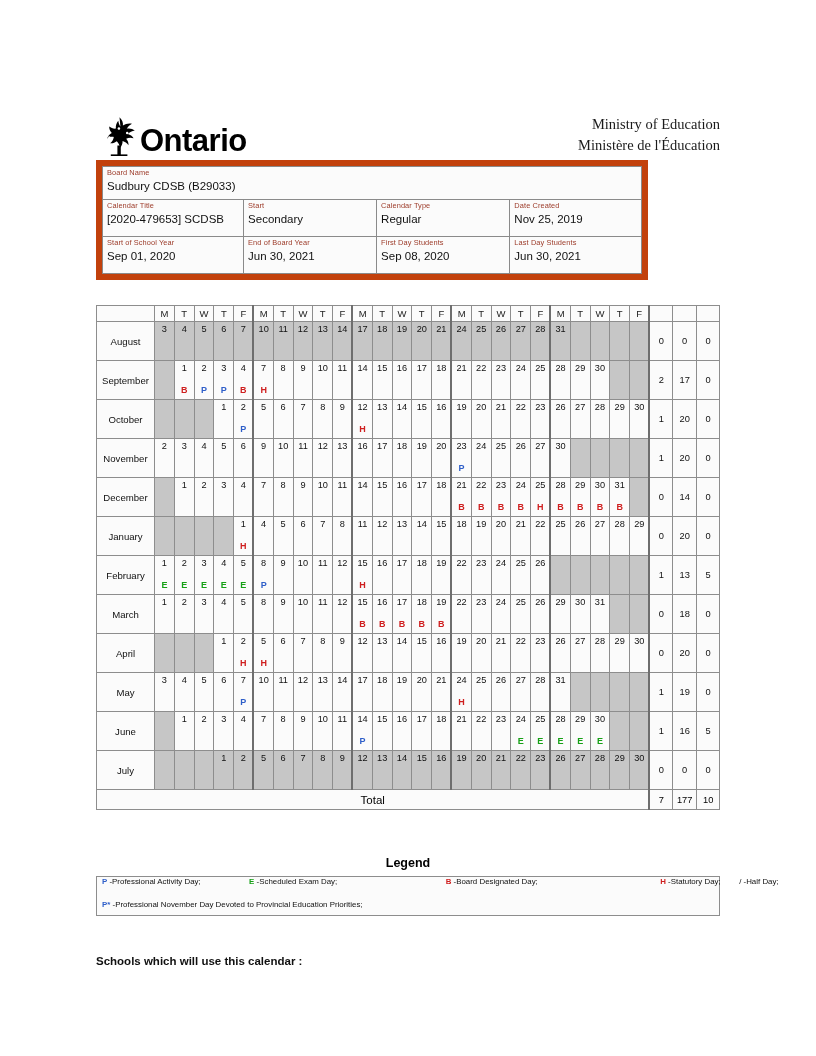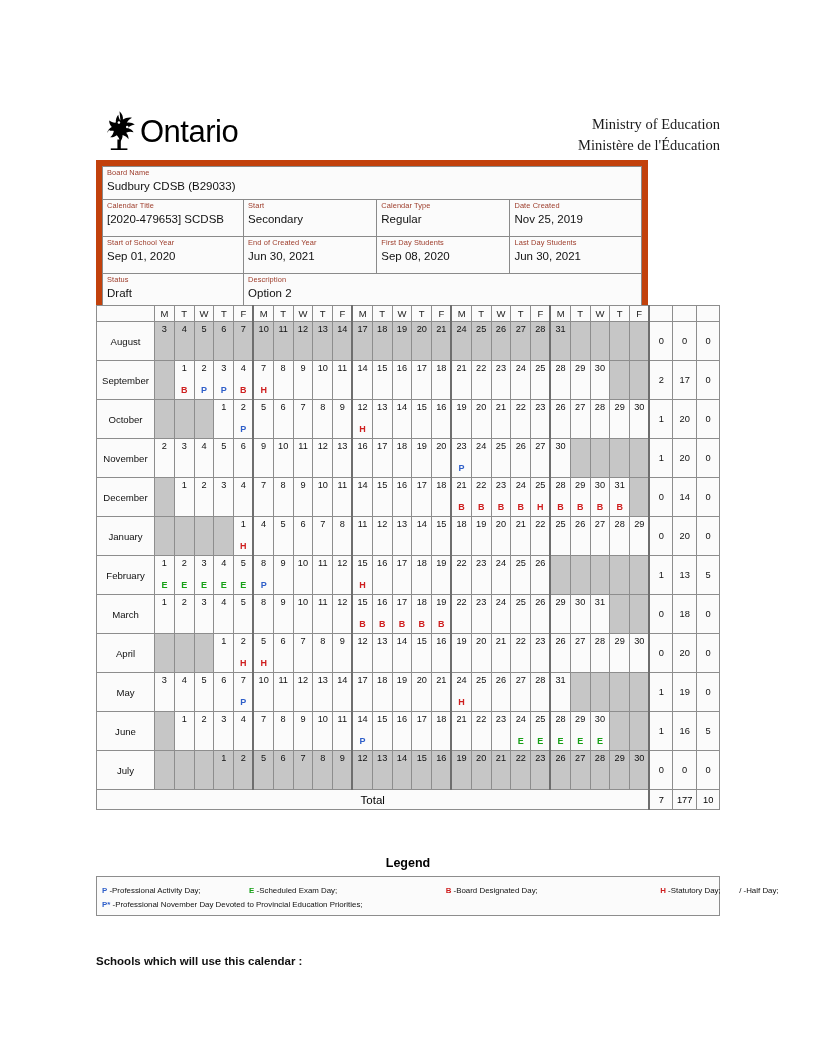--- a/index.html
+++ b/index.html
@@ -22,23 +22,24 @@
   }
 
   
   .header {
     position: absolute;
     left: 96px; top: 100px;
     width: 624px; height: 56px;
   }
   .logo-wrap {
     position: absolute;
-    left: 0; top: 8px;
+    left: 0; top: 14px;
     display: flex;
-    align-items: flex-start;
+    align-items: center;
+    font-weight: bold;
   }
   .trillium { width: 46px; height: 44px; display:block; }
   .logo-text {
     font-family: "Liberation Sans", sans-serif;
     font-size: 31px;
     letter-spacing: -0.5px;
     line-height: 1;
     margin-left: -2px;
     margin-top: 8px;
     color: #000;
@@ -196,21 +197,21 @@
     left: 96px; top: 876px;
     width: 622px;
     height: 38px;
     border: 1px solid #8d8d8d;
     background: #fbfbfb;
     font-size: 7.9px;
     font-family: "Liberation Sans", sans-serif;
     color: #111;
   }
   .legend-line { position: absolute; left: 5px; white-space: nowrap; }
-  .legend-line.l1 { top: 9px; }
+  .legend-line.l1 { top: 0; }
   .legend-line.l2 { top: 23px; }
   .lg { display: inline-block; }
   .lg b { font-weight: bold; }
   .sp1 { display:inline-block; width: 44px; }
   .sp2 { display:inline-block; width: 104px; }
   .sp3 { display:inline-block; width: 118px; }
   .sp4 { display:inline-block; width: 14px; }
 
   .schools {
     position: absolute;
@@ -272,40 +273,30 @@
           <span class="fld-label">Date Created</span>
           <span class="fld-value">Nov 25, 2019</span>
         </td>
       </tr>
       <tr class="row-h-b">
         <td>
           <span class="fld-label">Start of School Year</span>
           <span class="fld-value">Sep 01, 2020</span>
         </td>
         <td>
-          <span class="fld-label">End of Created Year</span>
+          <span class="fld-label">End of Board Year</span>
           <span class="fld-value">Jun 30, 2021</span>
         </td>
         <td>
           <span class="fld-label">First Day Students</span>
           <span class="fld-value">Sep 08, 2020</span>
         </td>
         <td>
           <span class="fld-label">Last Day Students</span>
           <span class="fld-value">Jun 30, 2021</span>
-        </td>
-      </tr>
-      <tr class="row-h-a">
-        <td>
-          <span class="fld-label">Status</span>
-          <span class="fld-value">Draft</span>
-        </td>
-        <td colspan="3">
-          <span class="fld-label">Description</span>
-          <span class="fld-value">Option 2</span>
         </td>
       </tr>
     </tbody>
       </table>
   </div>
 
   <div class="calwrap">
     <table class="cal">
       <colgroup id="cal-cols">
           <col style="width: 58px;">

